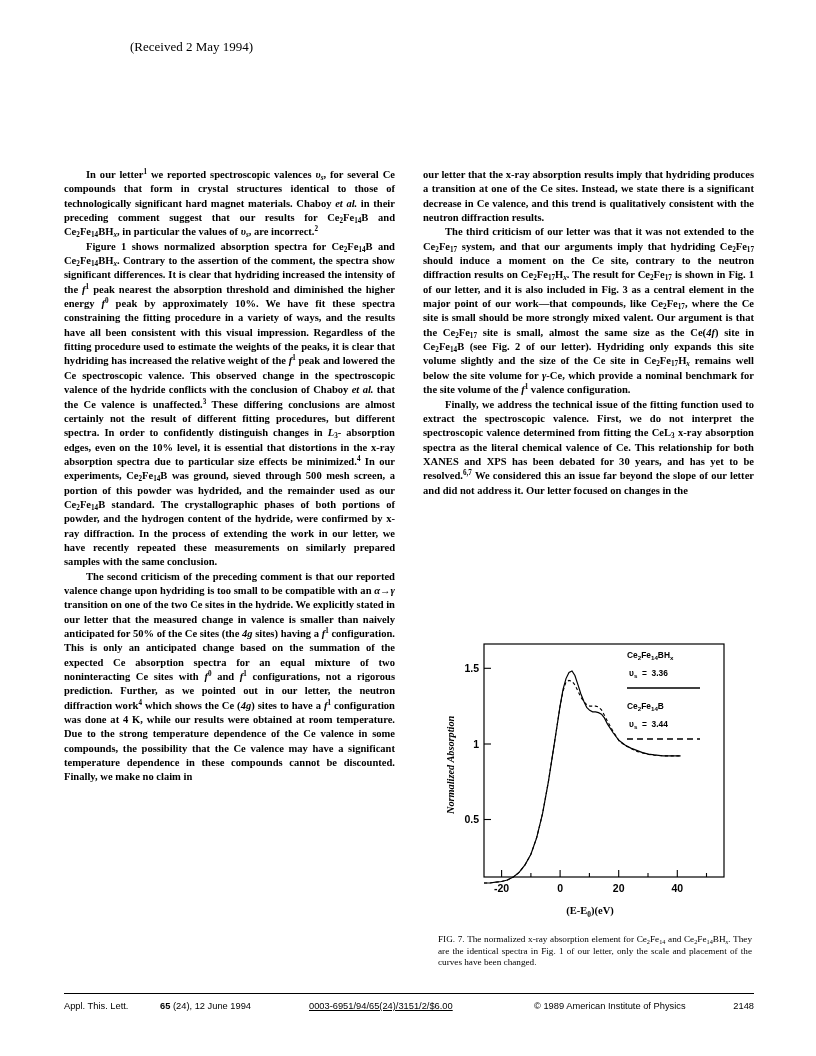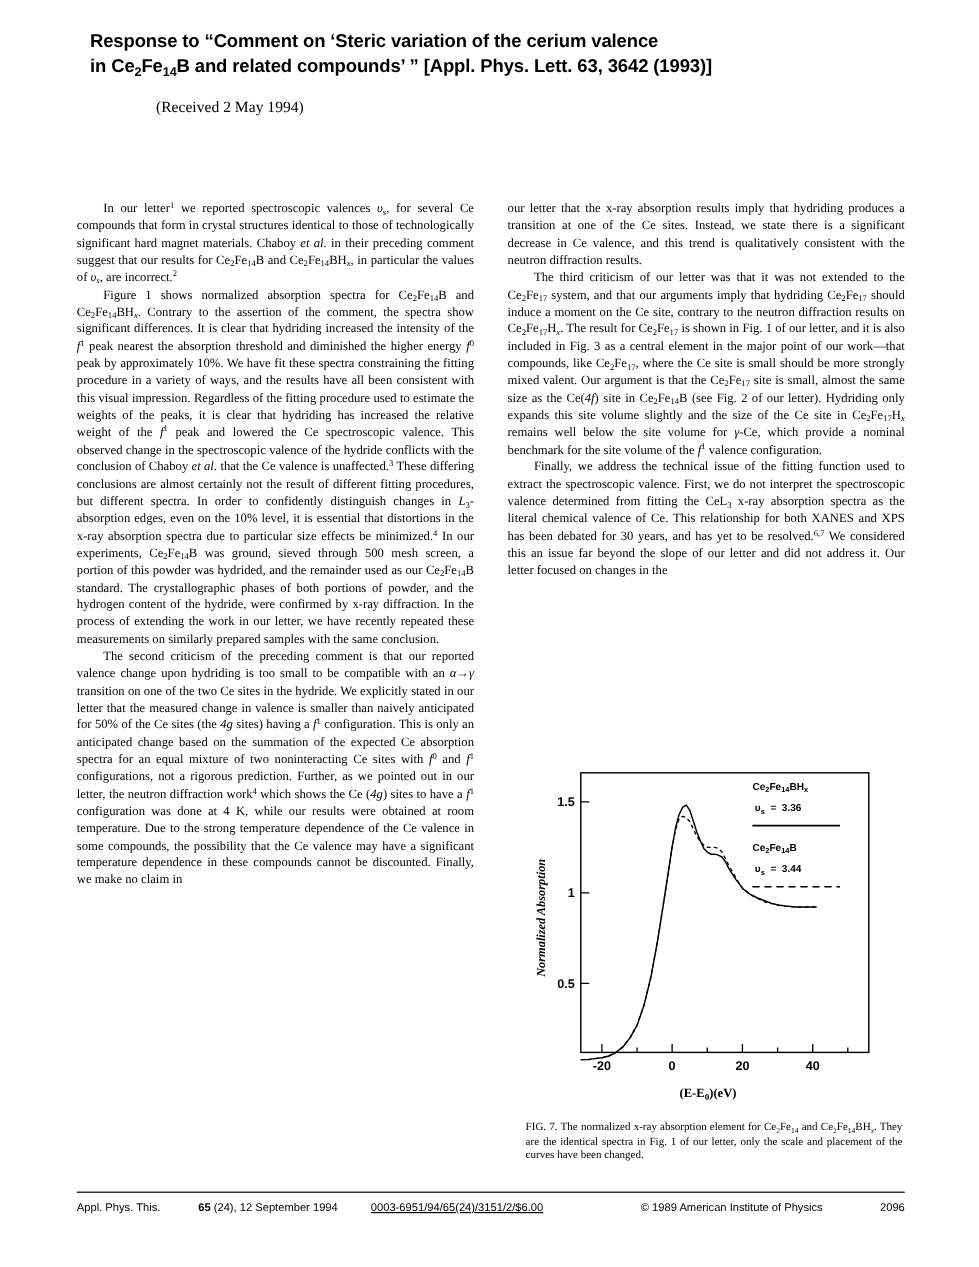--- a/index.html
+++ b/index.html
@@ -80,20 +80,21 @@
     line-height: 14.35px;
     text-align: justify;
     text-justify: inter-word;
     hyphens: none;
   }
   .col-left  { left: 0px; }
   .col-right { left: 359px; }
   .col p {
     margin: 0;
     text-indent: 22px;
+    font-weight: bold;
   }
   .col p.cont { text-indent: 0; }
 
   sub, sup {
     font-size: 0.68em;
     line-height: 0;
   }
   sub { vertical-align: -0.28em; }
   sup { vertical-align: 0.52em; }
   .it { font-style: italic; }
@@ -138,24 +139,20 @@
   .footer .f-right  { position: absolute; left: 470px; top: 0; }
   .footer .f-page   { position: absolute; right: 0px;  top: 0; }
   .footer b { font-weight: bold; margin-left: 29px; }
 </style>
 </head>
 <body>
 
 <div class="page">
 
   <div class="masthead">
-    <h1 class="doc-title">
-      <span>Response to “Comment on ‘Steric variation of the cerium valence</span>
-      <span class="l2"><span>in Ce</span><sub>2</sub><span>Fe</span><sub>14</sub><span>B and related compounds’ ” [Appl. Phys. Lett. 63, 3642 (1993)]</span></span>
-    </h1>
     <div class="received">(Received 2 May 1994)</div>
   </div>
 
   <div class="columns">
 
     <div class="col col-left">
 
       <p><span>In our letter</span><sup>1</sup><span> we reported spectroscopic valences </span><span class="it">υ</span><sub class="it">s</sub><span>, for several Ce compounds that form in crystal structures identical to those of technologically significant hard magnet materials. Chaboy </span><span class="it">et al.</span><span> in their preceding comment suggest that our results for Ce</span><sub>2</sub><span>Fe</span><sub>14</sub><span>B and Ce</span><sub>2</sub><span>Fe</span><sub>14</sub><span>BH</span><sub class="it">x</sub><span>, in particular the values of </span><span class="it">υ</span><sub class="it">s</sub><span>, are incorrect.</span><sup>2</sup></p>
 
       <p><span>Figure 1 shows normalized absorption spectra for Ce</span><sub>2</sub><span>Fe</span><sub>14</sub><span>B and Ce</span><sub>2</sub><span>Fe</span><sub>14</sub><span>BH</span><sub class="it">x</sub><span>. Contrary to the assertion of the comment, the spectra show significant differences. It is clear that hydriding increased the intensity of the </span><span class="it">f</span><sup>1</sup><span> peak nearest the absorption threshold and diminished the higher energy </span><span class="it">f</span><sup>0</sup><span> peak by approximately 10%. We have fit these spectra constraining the fitting procedure in a variety of ways, and the results have all been consistent with this visual impression. Regardless of the fitting procedure used to estimate the weights of the peaks, it is clear that hydriding has increased the relative weight of the </span><span class="it">f</span><sup>1</sup><span> peak and lowered the Ce spectroscopic valence. This observed change in the spectroscopic valence of the hydride conflicts with the conclusion of Chaboy </span><span class="it">et al.</span><span> that the Ce valence is unaffected.</span><sup>3</sup><span> These differing conclusions are almost certainly not the result of different fitting procedures, but different spectra. In order to confidently distinguish changes in </span><span class="it">L</span><sub>3</sub><span>- absorption edges, even on the 10% level, it is essential that distortions in the x-ray absorption spectra due to particular size effects be minimized.</span><sup>4</sup><span> In our experiments, Ce</span><sub>2</sub><span>Fe</span><sub>14</sub><span>B was ground, sieved through 500 mesh screen, a portion of this powder was hydrided, and the remainder used as our Ce</span><sub>2</sub><span>Fe</span><sub>14</sub><span>B standard. The crystallographic phases of both portions of powder, and the hydrogen content of the hydride, were confirmed by x-ray diffraction. In the process of extending the work in our letter, we have recently repeated these measurements on similarly prepared samples with the same conclusion.</span></p>
@@ -227,19 +224,19 @@
         <text x="191" y="91">υ<tspan font-size="6.2" dy="2">s</tspan><tspan font-size="8.4" dy="-2">&nbsp; =&nbsp; 3.44</tspan></text>
         <line x1="189" y1="103" x2="262" y2="103" stroke="#000" stroke-width="1.3" stroke-dasharray="6,4"></line>
       </g>
     </svg>
 
     <div class="fig-caption"><span>FIG. 7.</span><span> The normalized x-ray absorption element for Ce</span><sub>2</sub><span>Fe</span><sub>14</sub><span> and Ce</span><sub>2</sub><span>Fe</span><sub>14</sub><span>BH</span><sub class="it">x</sub><span>. They are the identical spectra in Fig. 1 of our letter, only the scale and placement of the curves have been changed.</span></div>
   </div>
 
   <div class="footer-rule"></div>
   <div class="footer">
-    <div class="f-left"><span>Appl. Phys. This. </span><b>65</b><span> (24), 12 September 1994</span></div>
+    <div class="f-left"><span>Appl. This. Lett. </span><b>65</b><span> (24), 12 June 1994</span></div>
     <div class="f-mid">0003-6951/94/65(24)/3151/2/$6.00</div>
     <div class="f-right">© 1989 American Institute of Physics</div>
-    <div class="f-page">2096</div>
+    <div class="f-page">2148</div>
   </div>
 
 </div>
 
 </body></html>

